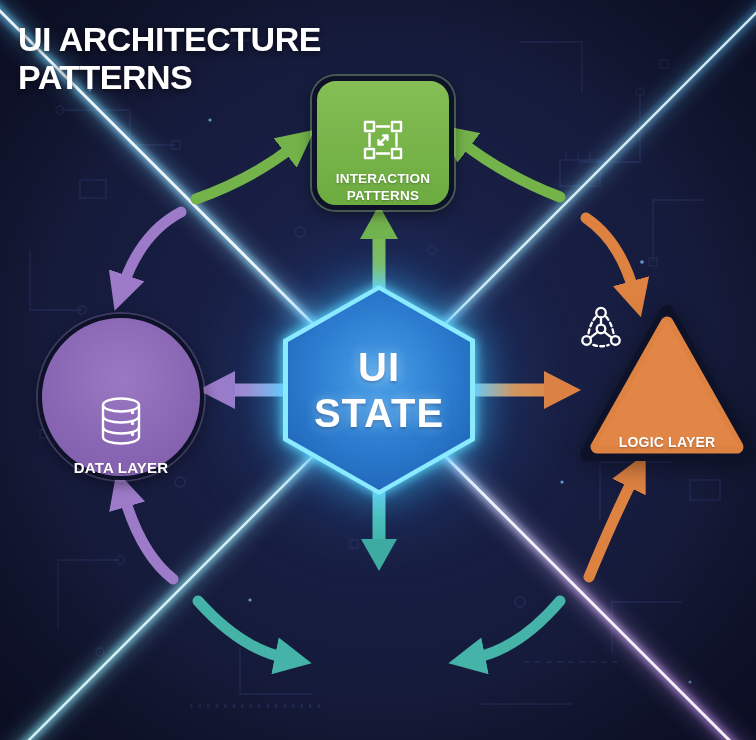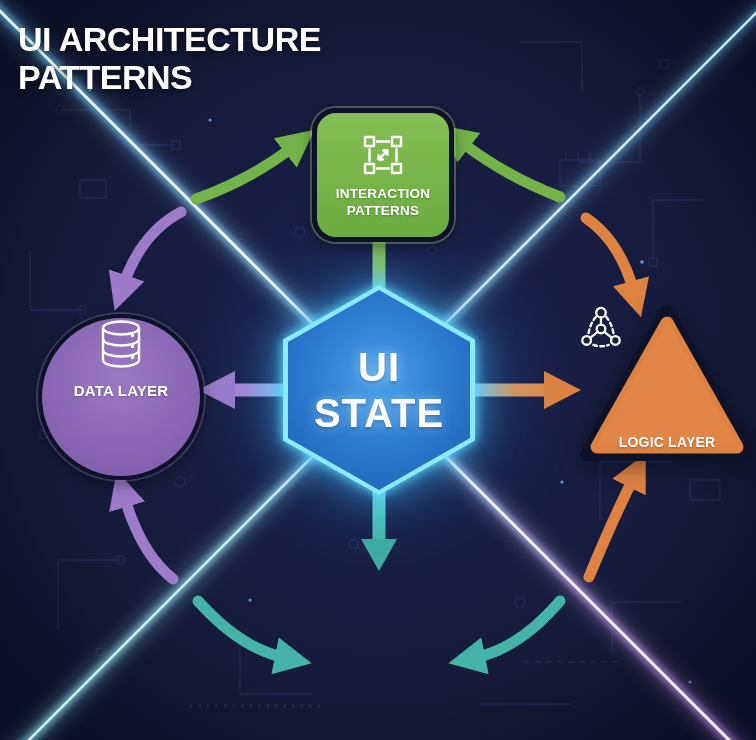--- a/index.html
+++ b/index.html
@@ -20,30 +20,30 @@
   
   .nlabel{color:#fff;font-weight:700;text-align:center;letter-spacing:.2px;
     text-shadow:0 1px 2px rgba(0,0,0,.28);}
   .nlabel span{display:block;}
   
   .node-green{
     position:absolute;left:312px;top:76px;width:132px;height:124px;z-index:20;
     background:linear-gradient(180deg,#84be55 0%,#6cab40 100%);
     border:5px solid var(--c-outline,#0d1228);border-radius:24px;
     box-shadow:0 0 0 2px rgba(170,215,140,.35), 0 4px 14px rgba(0,0,0,.45);
-    display:flex;flex-direction:column;align-items:center;justify-content:center;gap:7px;margin-top:32px;
+    display:flex;flex-direction:column;align-items:center;justify-content:flex-end;gap:7px;
   }
   .node-green .nlabel{font-size:13.5px;line-height:1.25;}
   
   .node-purple{
     position:absolute;left:38px;top:314px;width:158px;height:158px;z-index:20;
     background:radial-gradient(circle at 50% 38%, #9a79c3 0%, #8a67b4 55%, #7d5aa8 100%);
     border:4px solid var(--c-outline,#0d1228);border-radius:50%;
     box-shadow:0 0 0 2px rgba(190,160,230,.25), 0 4px 14px rgba(0,0,0,.45);
-    display:flex;flex-direction:column;align-items:center;justify-content:flex-start;gap:8px;
+    display:flex;flex-direction:column;align-items:center;justify-content:flex-end;gap:8px;
   }
   .node-purple .nlabel{font-size:15px;}
   
   .node-orange{position:absolute;left:578px;top:304px;width:178px;height:164px;z-index:20;}
   .node-orange .tri-svg{position:absolute;left:0;top:0;filter:drop-shadow(0 4px 12px rgba(0,0,0,.45));}
   .node-orange .content{
     position:absolute;left:0;top:0;width:178px;height:164px;z-index:2;
     display:flex;flex-direction:column;align-items:center;justify-content:flex-end;
     padding-bottom:18px;box-sizing:border-box;gap:8px;
   }

